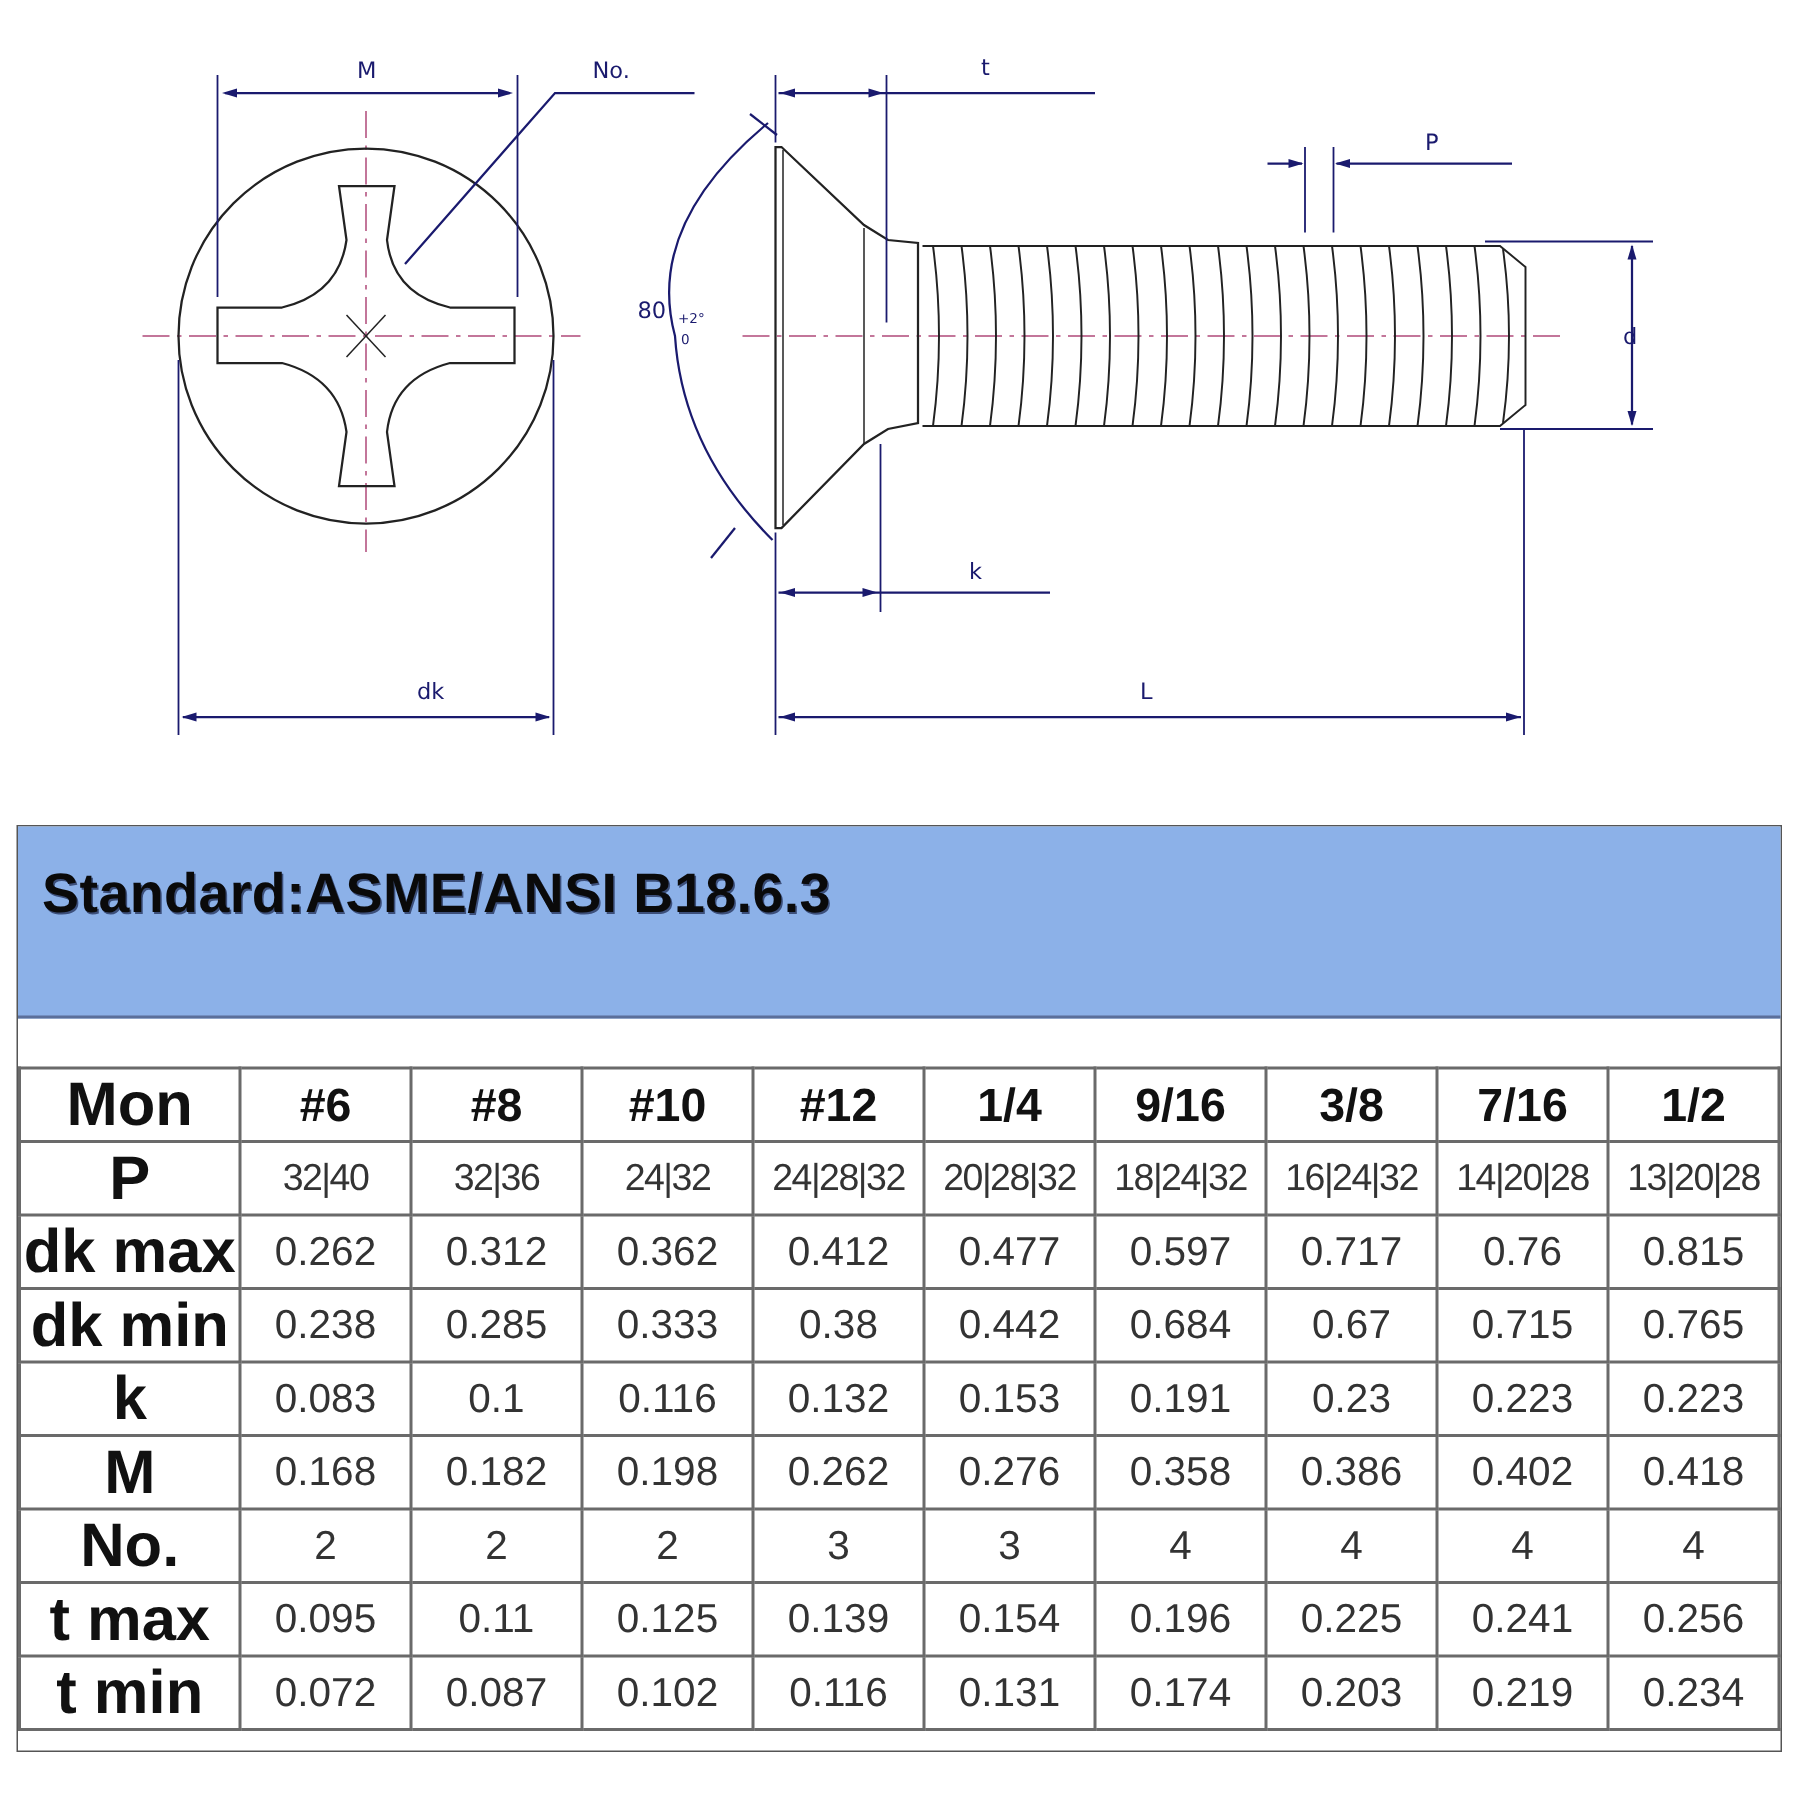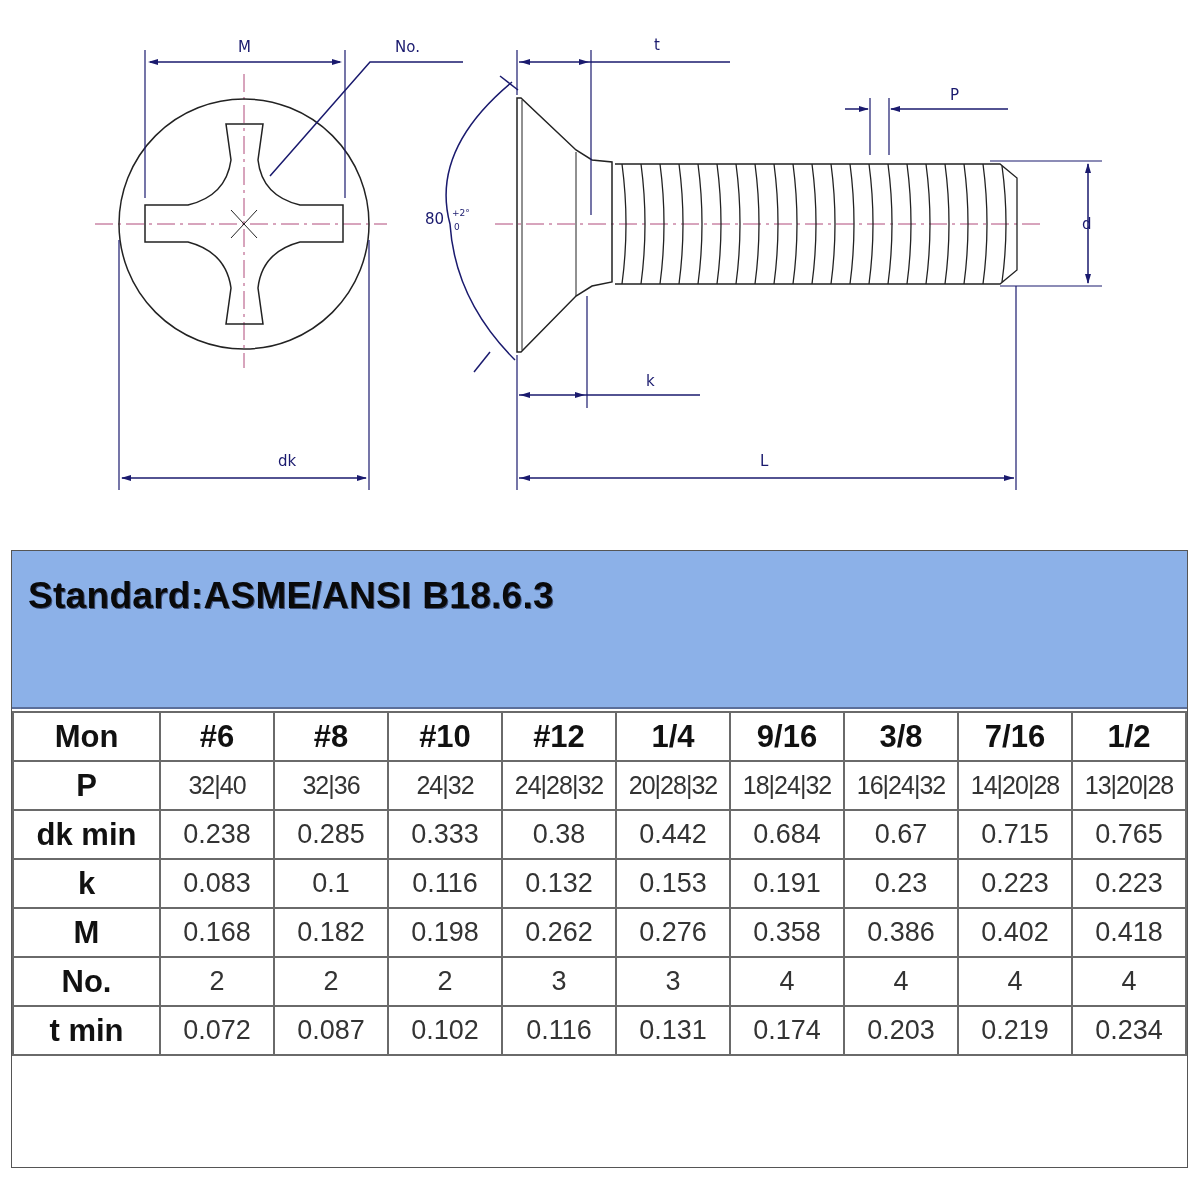--- a/index.html
+++ b/index.html
@@ -1,26 +1,26 @@
 <!DOCTYPE html>
 <html><head>
 <meta charset="utf-8">
 <style>
   html, body { margin:0; padding:0; background:#ffffff; }
   body { width:1200px; height:1200px; position:relative; overflow:hidden; font-family:"Liberation Sans", sans-serif; }
   .drawing { position:absolute; left:0; top:0; width:1200px; height:520px; }
   .dim-label { position:absolute; font-family:"DejaVu Sans", sans-serif; color:#1a1a6e; font-size:15px; }
   .panel { position:absolute; left:11px; top:550px; width:1177px; height:618px; border:1px solid #555; box-sizing:border-box; }
-  .banner { position:absolute; left:0; top:0; width:100%; height:158px; background:#8cb1e8; border-bottom:2px solid #5b6f9a; box-sizing:border-box; }
+  .banner { position:absolute; left:0; top:0; width:100%; height:128px; background:#8cb1e8; border-bottom:2px solid #5b6f9a; box-sizing:border-box; }
   .banner .line1 { position:absolute; left:16px; top:24px; font-size:37px; font-weight:bold; color:#0a0a0a; letter-spacing:0.3px; text-shadow:1px 1px 0 #3c4f7a; }
   .banner .line2 { position:absolute; left:20px; top:86px; font-size:37px; font-weight:bold; color:#0a0a0a; letter-spacing:0.3px; text-shadow:1px 1px 0 #3c4f7a; }
   table.spec { position:absolute; left:0; top:160px; border-collapse:collapse; table-layout:fixed; width:1175px; }
   table.spec td { border:2px solid #6a6a6a; text-align:center; height:47px; padding:0; font-size:27px; color:#333; white-space:nowrap; overflow:hidden; }
   table.spec td.hdr { font-weight:bold; color:#111; font-size:31px; }
-  table.spec td.rowlabel { font-weight:bold; color:#111; font-size:31px; width:145px; }
+  table.spec td.rowlabel { font-weight:bold; color:#111; font-size:41px; width:145px; }
   table.spec td.pitch { font-size:25px; letter-spacing:-1px;margin-top:33px; }
 </style>
 </head>
 <body>
 
 <div class="drawing">
   <svg width="1200" height="520" viewBox="0 0 1200 520">
     <g fill="none">
 
       <line x1="95" y1="224" x2="387" y2="224" stroke="#b04a7a" stroke-width="1" stroke-dasharray="18,5,3,5"></line>
@@ -92,21 +92,21 @@
       <line x1="519" y1="478" x2="1014" y2="478" stroke="#1a1a6e" stroke-width="1.5"></line>
       <polygon points="520,478 530,475 530,481" fill="#1a1a6e"></polygon>
       <polygon points="1014,478 1004,475 1004,481" fill="#1a1a6e"></polygon>
     </g>
   </svg>
   <span class="dim-label" style="left:238px;top:38px;">M</span>
   <span class="dim-label" style="left:395px;top:38px;">No.</span>
   <span class="dim-label" style="left:654px;top:36px;">t</span>
   <span class="dim-label" style="left:950px;top:86px;">P</span>
   <span class="dim-label" style="left:1082px;top:215px;">d</span>
-  <span class="dim-label" style="left:425px;top:210px;">80</span>
+  <span class="dim-label" style="left:425px;top:198px;">80</span>
   <span class="dim-label" style="left:452px;top:208px;font-size:9px;">+2°</span>
   <span class="dim-label" style="left:454px;top:222px;font-size:9px;">0</span>
   <span class="dim-label" style="left:646px;top:372px;">k</span>
   <span class="dim-label" style="left:234px;top:452px;margin-left:44px;">dk</span>
   <span class="dim-label" style="left:760px;top:452px;">L</span>
 </div>
 
 <div class="panel">
   <div class="banner">
     <div class="line1">Standard:ASME/ANSI B18.6.3</div>
@@ -131,20 +131,32 @@
           <td class="pitch">32|36</td>
           <td class="pitch">24|32</td>
           <td class="pitch">24|28|32</td>
           <td class="pitch">20|28|32</td>
           <td class="pitch">18|24|32</td>
           <td class="pitch">16|24|32</td>
           <td class="pitch">14|20|28</td>
           <td class="pitch">13|20|28</td>
         </tr>
         <tr>
+          <td class="rowlabel">dk max</td>
+          <td>0.262</td>
+          <td>0.312</td>
+          <td>0.362</td>
+          <td>0.412</td>
+          <td>0.477</td>
+          <td>0.597</td>
+          <td>0.717</td>
+          <td>0.76</td>
+          <td>0.815</td>
+        </tr>
+        <tr>
           <td class="rowlabel">dk min</td>
           <td>0.238</td>
           <td>0.285</td>
           <td>0.333</td>
           <td>0.38</td>
           <td>0.442</td>
           <td>0.684</td>
           <td>0.67</td>
           <td>0.715</td>
           <td>0.765</td>
@@ -179,20 +191,32 @@
           <td>2</td>
           <td>2</td>
           <td>3</td>
           <td>3</td>
           <td>4</td>
           <td>4</td>
           <td>4</td>
           <td>4</td>
         </tr>
         <tr>
+          <td class="rowlabel">t max</td>
+          <td>0.095</td>
+          <td>0.11</td>
+          <td>0.125</td>
+          <td>0.139</td>
+          <td>0.154</td>
+          <td>0.196</td>
+          <td>0.225</td>
+          <td>0.241</td>
+          <td>0.256</td>
+        </tr>
+        <tr>
           <td class="rowlabel">t min</td>
           <td>0.072</td>
           <td>0.087</td>
           <td>0.102</td>
           <td>0.116</td>
           <td>0.131</td>
           <td>0.174</td>
           <td>0.203</td>
           <td>0.219</td>
           <td>0.234</td>

